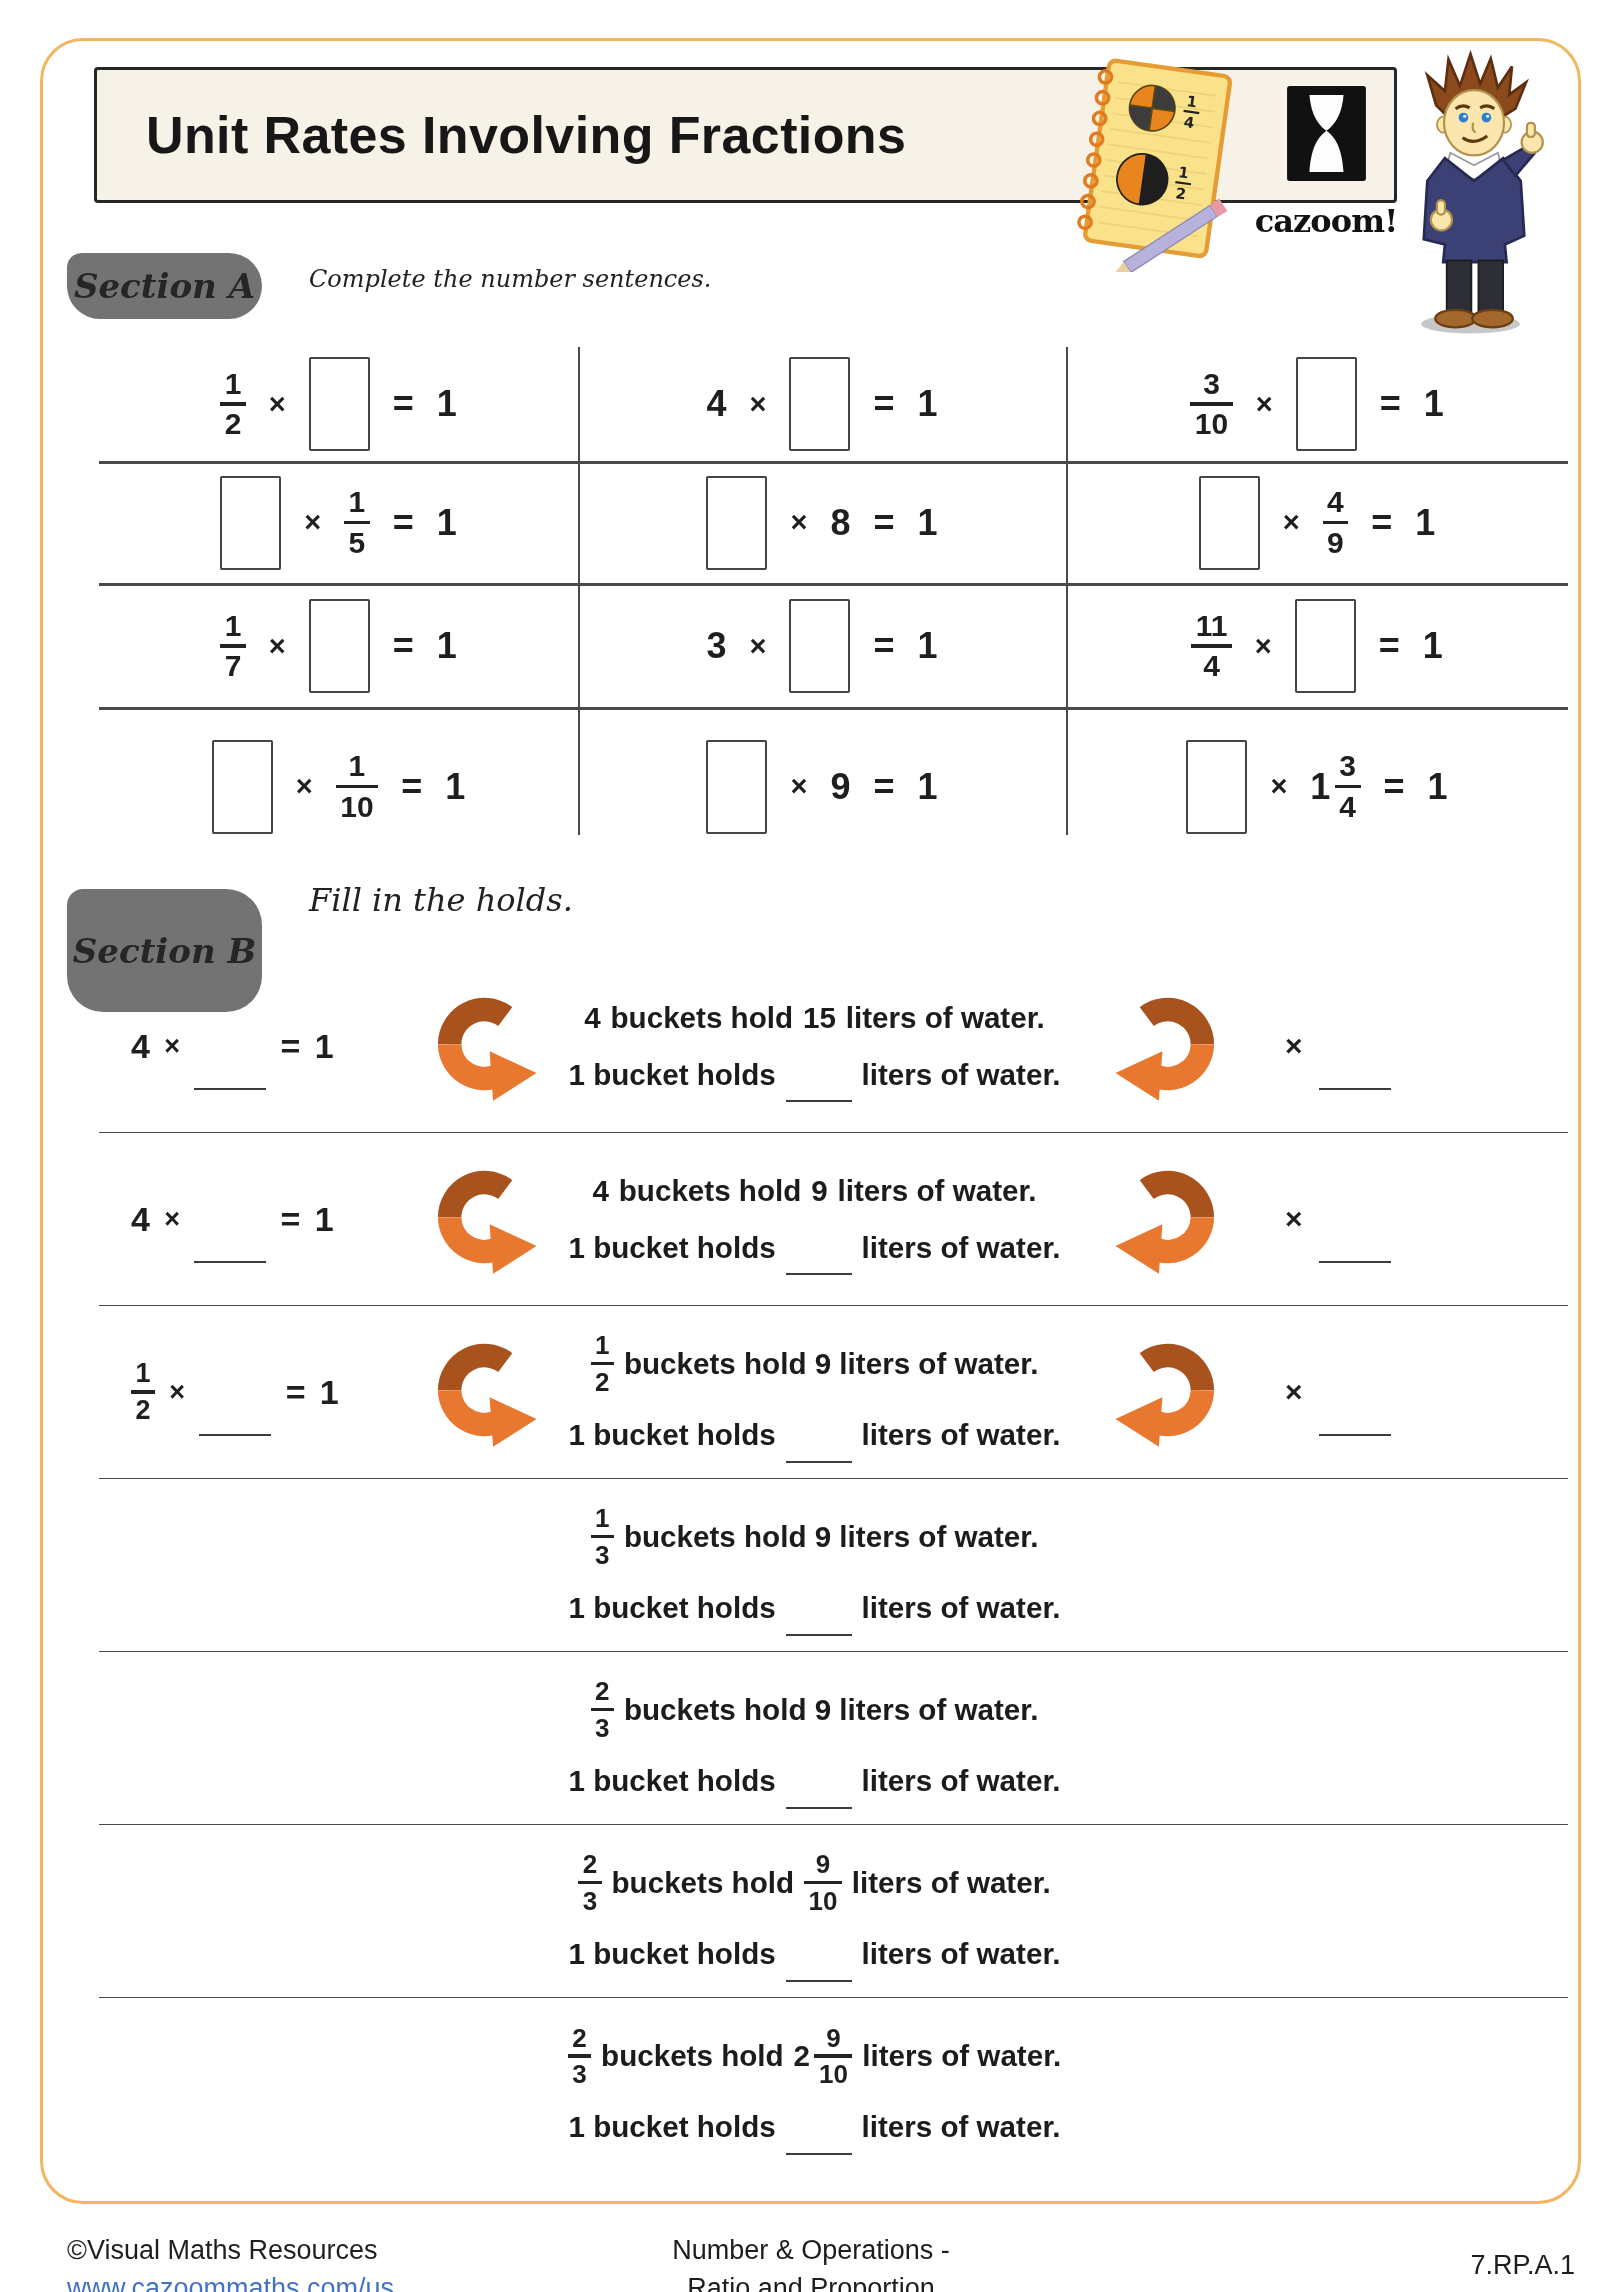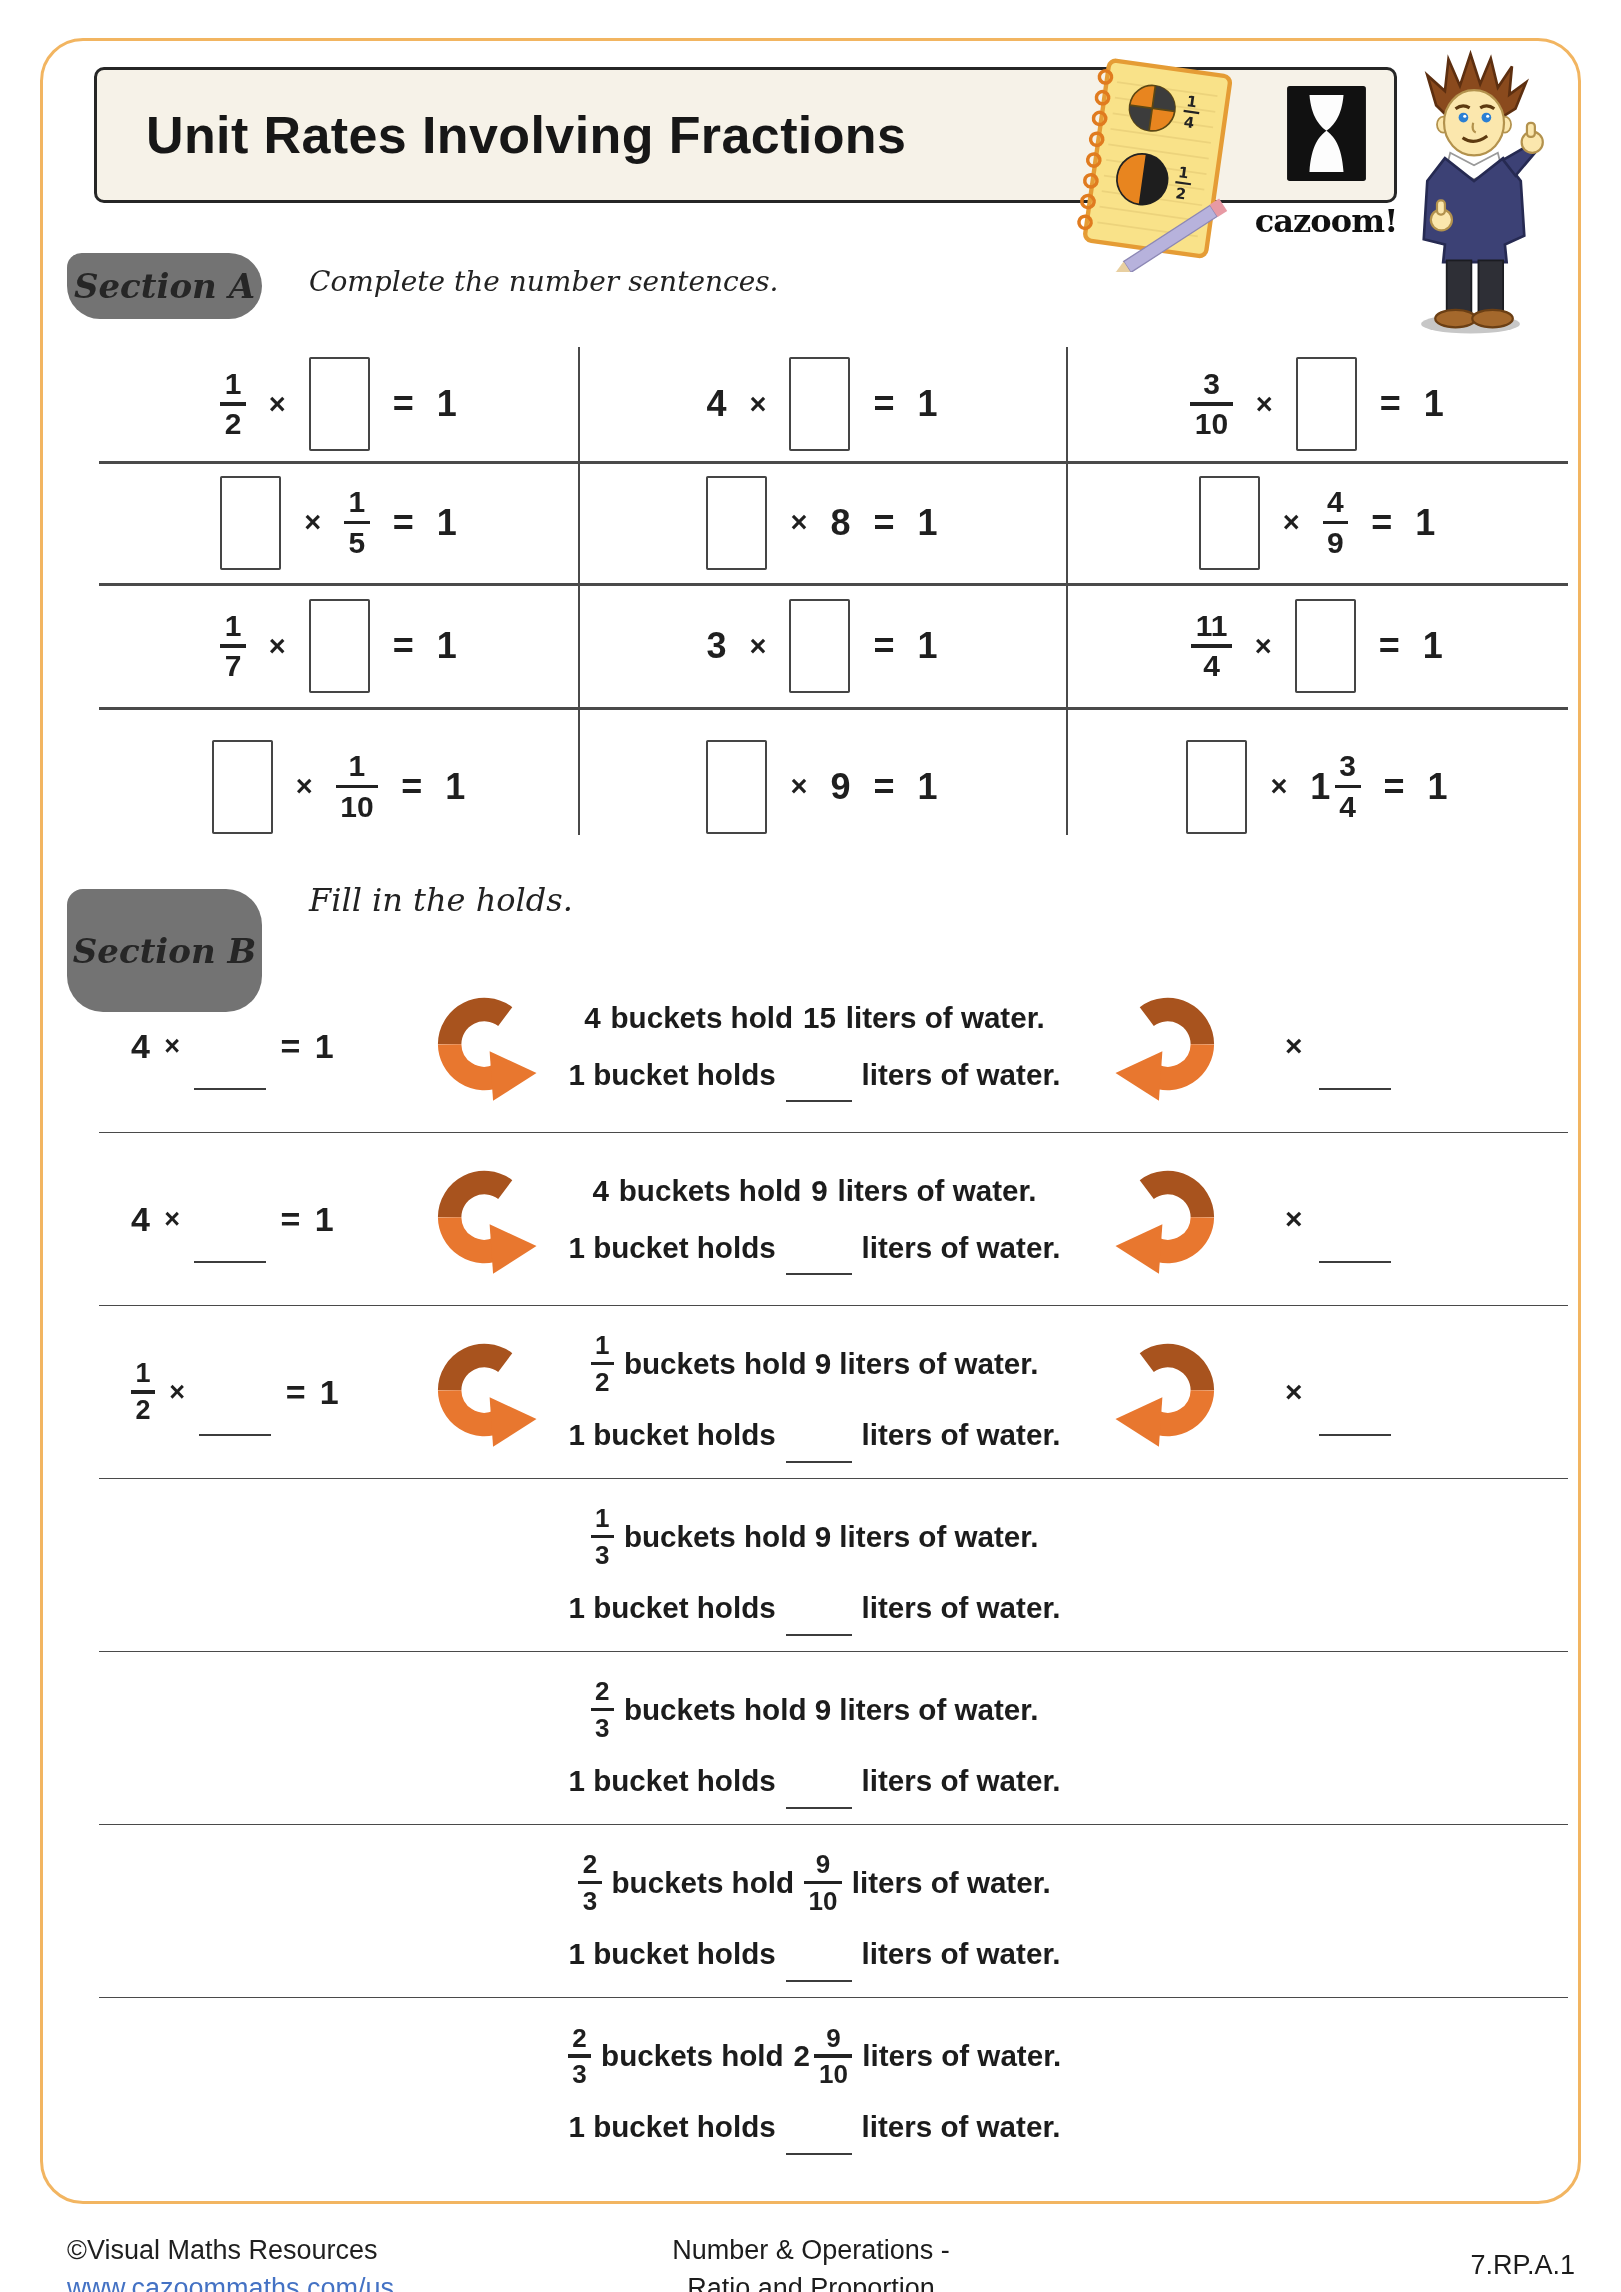--- a/index.html
+++ b/index.html
@@ -5,38 +5,38 @@
   html,body{margin:0;padding:0;}
   body{
     width:1622px;height:2293px;position:relative;background:#ffffff;
     font-family:"Liberation Sans",sans-serif;color:#1f1f1f;overflow:hidden;
   }
   
   .page-border{position:absolute;left:40px;top:38px;width:1535px;height:2160px;
     border:3.6px solid #f2b561;border-radius:43px;}
   
   .title-box{position:absolute;left:94px;top:67px;width:1303px;height:136px;
-    background:#f6f2e8;border:3.6px solid #262626;border-radius:10px;
+    background:#f6f2e8;border:3.6px solid #262626;border-radius:4px;
     display:flex;align-items:center;box-sizing:border-box;}
   .title{font-size:52px;font-weight:bold;letter-spacing:0.4px;color:#171717;padding-left:49px;}
   .notepad{position:absolute;left:1068px;top:50px;width:166px;height:222px;z-index:5;}
   .logo-wrap{position:absolute;left:1252px;top:86px;width:148px;display:flex;
     flex-direction:column;align-items:center;z-index:4;}
   .logo-text{font-family:"DejaVu Serif",serif;font-weight:bold;font-size:32px;
     letter-spacing:-0.9px;color:#111;margin-top:21px;}
   .mascot{position:absolute;left:1391px;top:47px;width:159px;height:291px;z-index:6;}
   
   .chip{position:absolute;background:#737373;border-radius:16px 36px 36px 36px;
     display:flex;align-items:center;justify-content:center;
     font-family:"DejaVu Serif",serif;font-style:italic;font-weight:bold;
     font-size:34px;color:#262626;}
   .chip-a{left:67px;top:253px;width:195px;height:66px;}
   .chip-b{left:67px;top:889px;width:195px;height:123px;}
   .instruction-a{position:absolute;left:309px;top:265px;
-    font-family:"DejaVu Serif",serif;font-style:italic;font-size:28px;color:#222;}
+    font-family:"DejaVu Serif",serif;font-style:italic;font-size:24px;color:#222;}
   .b-head{position:absolute;left:309px;top:880px;font-family:"DejaVu Serif",serif;color:#222;}
   .b-head .h1{font-style:italic;font-weight:bold;font-size:34px;line-height:1.25;}
   .b-head .h2{font-style:italic;font-size:32px;line-height:1.25;}
   
   #grid-a{position:absolute;left:99px;top:347px;width:1469px;height:517px;
     display:grid;grid-template-columns:479px 488px 502px;
     grid-template-rows:114px 123px 124px 157px;}
   .a-cell{display:flex;align-items:center;justify-content:center;gap:23px;}
   .gline{position:absolute;background:#4a4a4a;}
   .v1{left:479px;top:0;width:1.8px;height:488px;}

